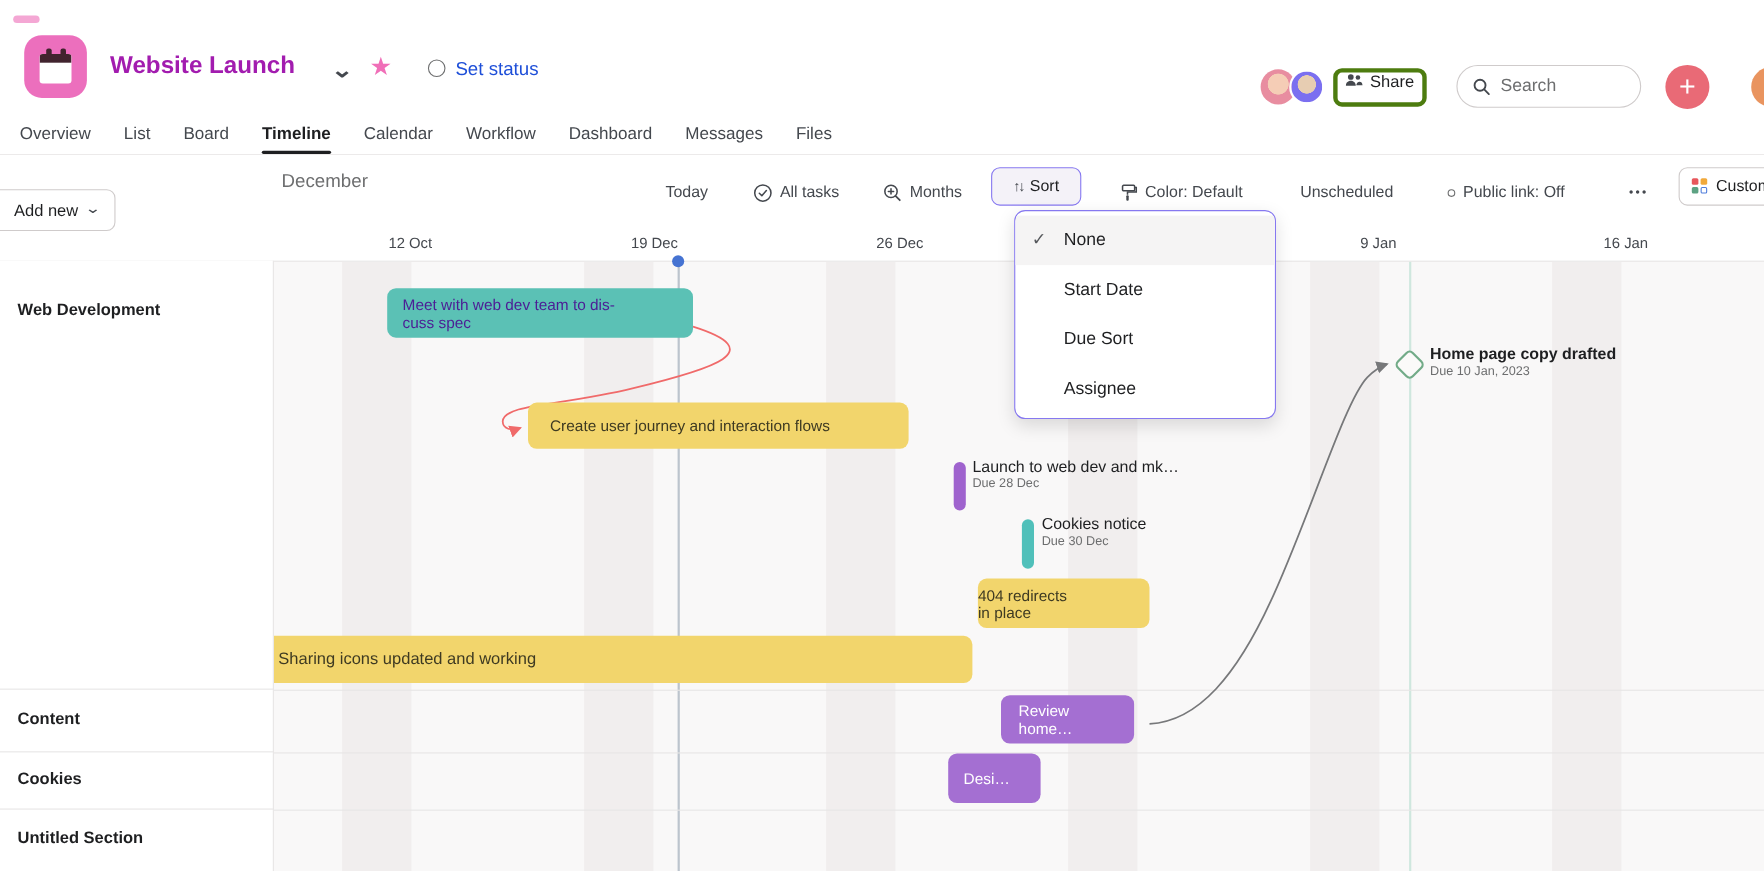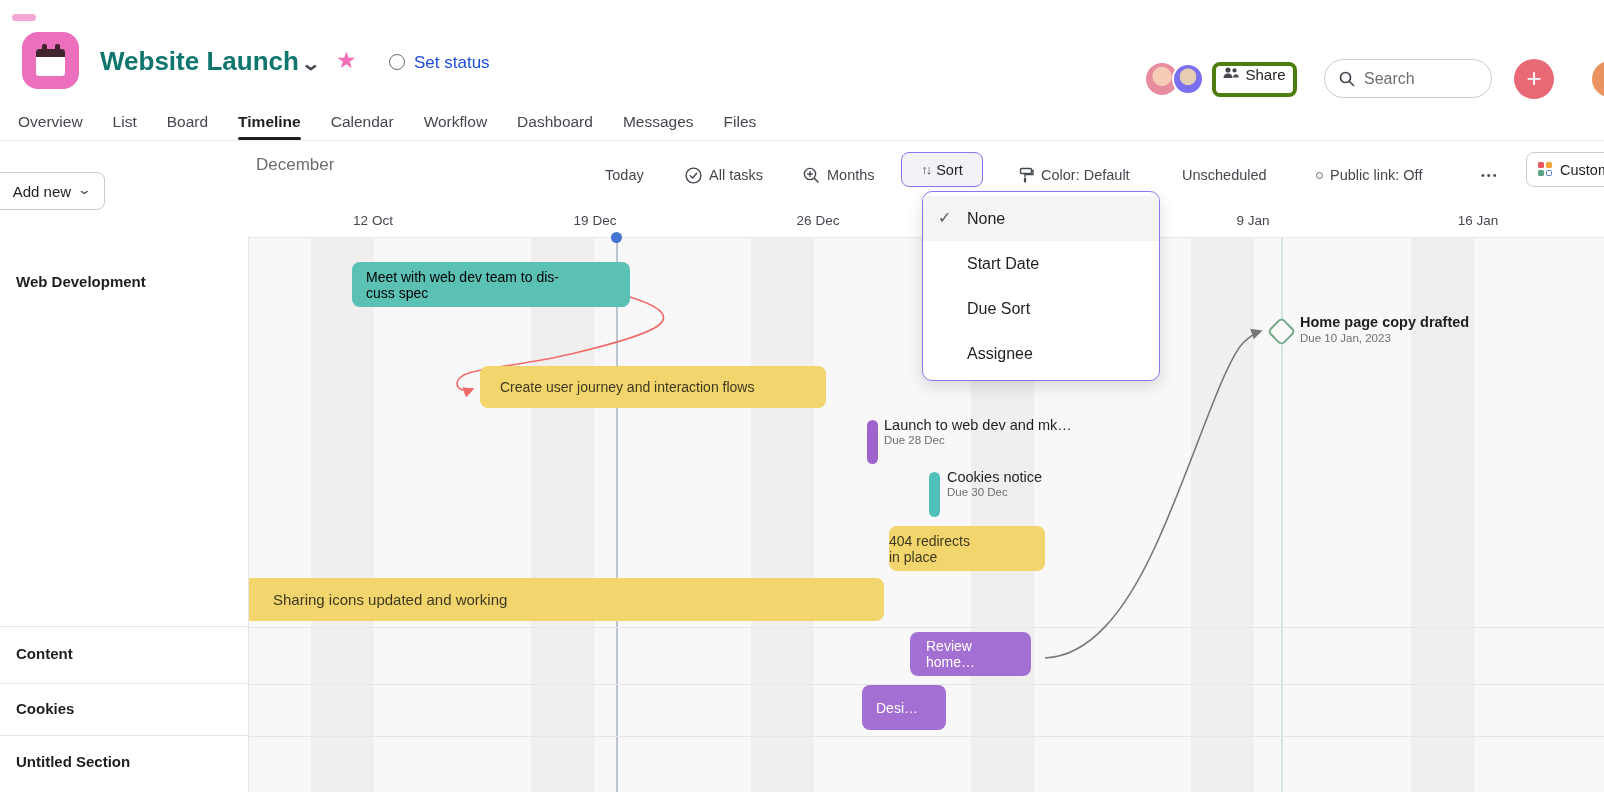--- a/index.html
+++ b/index.html
@@ -7,21 +7,21 @@
   body { font-family:"Liberation Sans", sans-serif; background:#fff; position:relative; color:#1e1f21; }
 
   
   .topbar { position:absolute; left:0; top:0; width:1604px; height:103px; background:#fff; }
   .pink-artifact { position:absolute; left:12px; top:14px; width:24px; height:7px; border-radius:4px; background:#f4a7d4; }
   .proj-icon { position:absolute; left:22px; top:32px; width:57px; height:57px; border-radius:16px; background:#ec6fbd; }
   .proj-icon .cal { position:absolute; left:14px; top:17px; width:29px; height:27px; background:#fff; border-radius:3px; overflow:hidden; }
   .proj-icon .cal-top { position:absolute; left:0; top:0; width:100%; height:8px; background:#41242e; }
   .proj-icon .ring { position:absolute; top:12px; width:5px; height:7px; border-radius:2px; background:#41242e; }
   .proj-icon .ring.r1 { left:20px; } .proj-icon .ring.r2 { left:33px; }
-  .proj-title { position:absolute; left:100px; top:46px; font-size:26px; font-weight:700; color:#0f766e; }
+  .proj-title { position:absolute; left:100px; top:46px; font-size:22px; font-weight:700; color:#a21caf; }
   .title-chevron { position:absolute; left:303px; top:52px; font-size:19px; color:#44484e; font-weight:700; transform:scaleX(1.3); }
   .fav-star { position:absolute; left:336px; top:47px; font-size:23px; color:#f06fb8; }
   .status-circle { position:absolute; left:389px; top:54px; width:16px; height:16px; border:1.6px solid #6d6e6f; border-radius:50%; }
   .set-status { position:absolute; left:414px; top:53px; font-size:17px; color:#1d4ed8; }
 
   .avatar { position:absolute; top:63px; width:32px; height:32px; border-radius:50%; }
   .avatar.a1 { left:1146px; background:radial-gradient(circle at 50% 42%, #f5cdb6 0 38%, #e88da0 40%); }
   .avatar.a2 { left:1172px; background:radial-gradient(circle at 50% 42%, #e7cdb2 0 38%, #7b6ff0 40%); border:2px solid #fff; }
   .share-btn { position:absolute; left:1212px; top:62px; width:85px; height:35px; border:4px solid #4d7c0f; border-radius:8px; background:#fff;
                display:flex; align-items:flex-start; justify-content:center; gap:6px; font-size:15px; color:#1e1f21; }
@@ -74,21 +74,21 @@
   .chart { position:absolute; left:0; top:237px; width:1604px; height:555px; background:#f9f8f8; border-top:1px solid #e9e7e7; }
   .weekend { position:absolute; top:0; bottom:0; width:63px; background:#f1eeee; }
   .row-line { position:absolute; left:0; width:1604px; height:1px; background:#e7e5e5; }
   .today-line { position:absolute; left:616px; top:0; bottom:0; width:1.5px; background:#bcc4cd; }
   .milestone-line { position:absolute; left:1281px; top:0; bottom:0; width:2px; background:#cfe7de; }
 
   .left-panel { position:absolute; left:0; top:237px; width:249px; height:555px; background:#fff; border-right:1px solid #e7e5e5; z-index:3; }
   .section-label { position:absolute; left:16px; font-size:15px; font-weight:700; color:#1e1f21; }
 
   .task { position:absolute; border-radius:8px; font-size:14px; display:flex; flex-direction:column; justify-content:center; z-index:2; }
-  .task-teal   { background:#5bc1b5; color:#000000; }
+  .task-teal   { background:#5bc1b5; color:#4c1d95; }
   .task-yellow { background:#f2d56c; color:#3e3a22; }
   .task-purple { background:#a46fd2; color:#fff; }
   .pill { position:absolute; width:11px; border-radius:6px; z-index:2; }
   .pill-purple { background:#9f63ce; } .pill-teal { background:#50c0ba; }
   .bar-label { position:absolute; z-index:2; }
   .bar-label .t { font-size:14.5px; font-weight:500; color:#1e1f21; white-space:nowrap; }
   .bar-label .d { font-size:11.5px; color:#6d6e6f; margin-top:1px; }
 
   .milestone-diamond { position:absolute; left:1271px; top:321px; width:21px; height:21px; background:#fbfaf9;
                        border:2px solid #72ab88; border-radius:5px; transform:rotate(45deg); z-index:3; }
@@ -287,21 +287,21 @@
 <div class="bar-label" style="left:947px; top:469px;">
   <div class="t">Cookies notice</div>
   <div class="d">Due 30 Dec</div>
 </div>
 
 <div class="task task-yellow" style="left:889px; top:526px; width:156px; height:45px; padding-left:0;">
   <span>404 redirects</span>
   <span>in place</span>
 </div>
 
-<div class="task task-yellow" style="left:249px; top:578px; width:635px; height:43px; padding-left:24px; border-radius:0 8px 8px 0; font-size:15px;">
+<div class="task task-yellow" style="left:249px; top:578px; width:635px; height:43px; padding-left:4px; border-radius:0 8px 8px 0; font-size:15px;">
   <span>Sharing icons updated and working</span>
 </div>
 
 <div class="task task-purple" style="left:910px; top:632px; width:121px; height:44px; padding-left:16px; font-weight:500;">
   <span>Review</span>
   <span>home…</span>
 </div>
 
 <div class="task task-purple" style="left:862px; top:685px; width:84px; height:45px; padding-left:14px; font-weight:500;">
   <span>Desi…</span>

